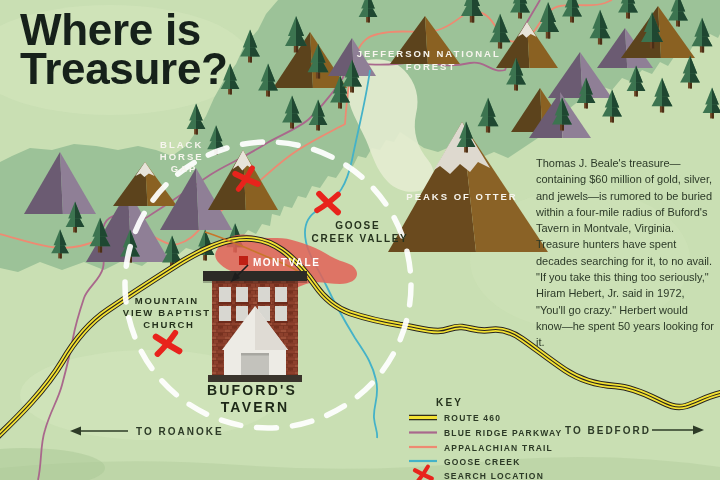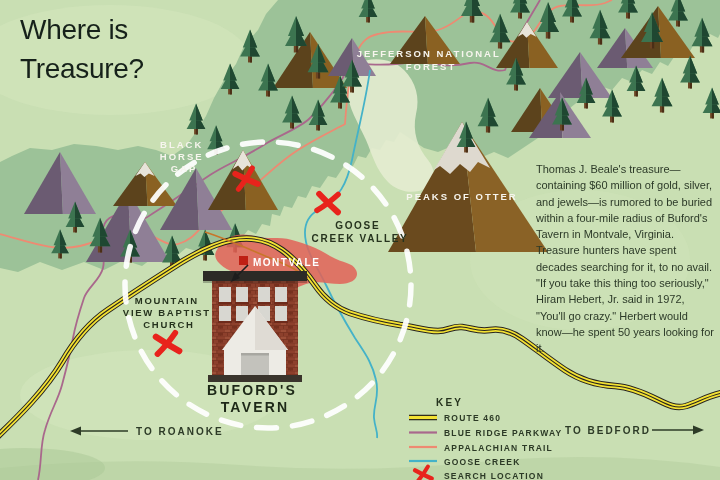--- a/index.html
+++ b/index.html
@@ -1,22 +1,22 @@
 <!DOCTYPE html>
 <html><head>
 <meta charset="utf-8">
 <style>
   html,body{margin:0;padding:0;background:#888;}
   #stage{position:relative;width:720px;height:480px;overflow:hidden;
          font-family:"Liberation Sans",sans-serif;background:#c9dfb3;}
   #map-svg{position:absolute;left:0;top:0;}
   .headline{position:absolute;left:20px;top:10px;width:270px;
-    font-size:28px;line-height:39px;font-weight:400;letter-spacing:-0.3px;
+    font-size:44px;line-height:39px;font-weight:700;letter-spacing:-0.3px;
     color:#16211a;}
-  .article{position:absolute;left:536px;top:161px;width:178px;
+  .article{position:absolute;left:536px;top:155px;width:178px;
     font-size:11px;line-height:16.3px;font-weight:400;color:#2c3a28;}
   
   text{font-family:"Liberation Sans",sans-serif;}
   .lbl-white{fill:#f7f5ee;font-size:9.5px;font-weight:700;letter-spacing:2px;text-anchor:middle;}
   .lbl-dark{fill:#26331e;font-size:9.5px;font-weight:700;letter-spacing:1.7px;text-anchor:middle;}
   .lbl-gcv{fill:#26331e;font-size:10px;font-weight:700;letter-spacing:1.7px;text-anchor:middle;}
   .lbl-tavern{fill:#1d2817;font-size:14px;font-weight:800;letter-spacing:2.2px;text-anchor:middle;}
   .lbl-dir{fill:#2d3b27;font-size:10px;font-weight:700;letter-spacing:2px;}
   .lbl-montvale{fill:#ffffff;font-size:10px;font-weight:700;letter-spacing:1.5px;}
   .key-head{fill:#26331e;font-size:10px;font-weight:800;letter-spacing:2.2px;}

